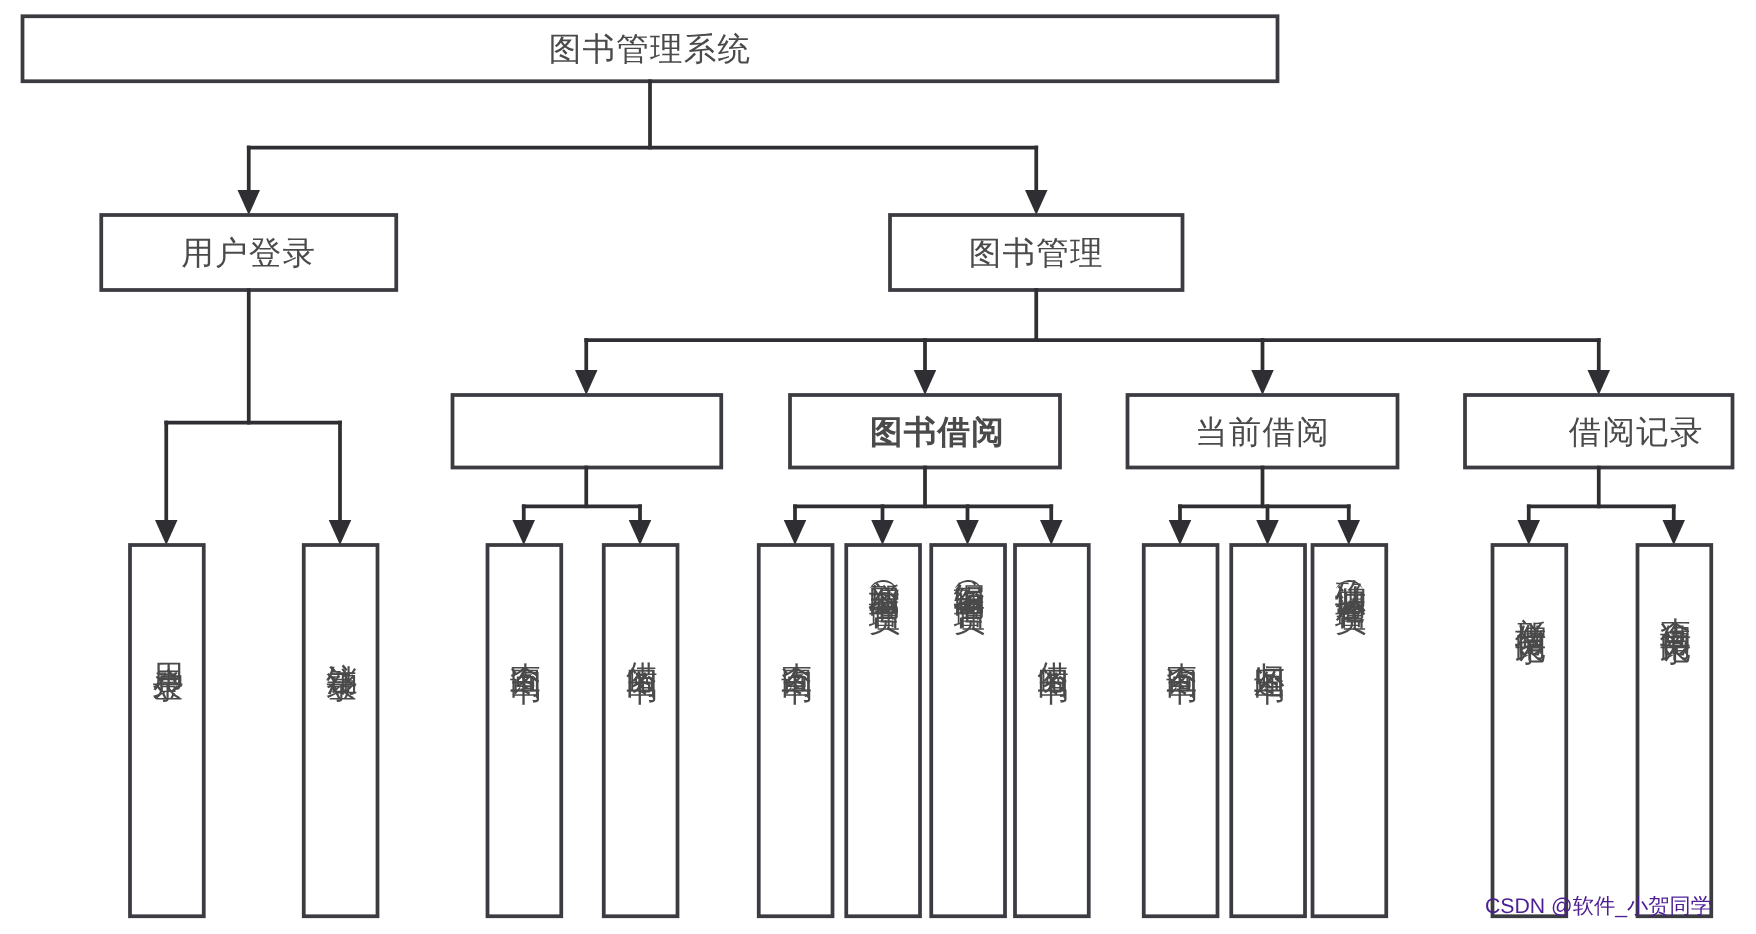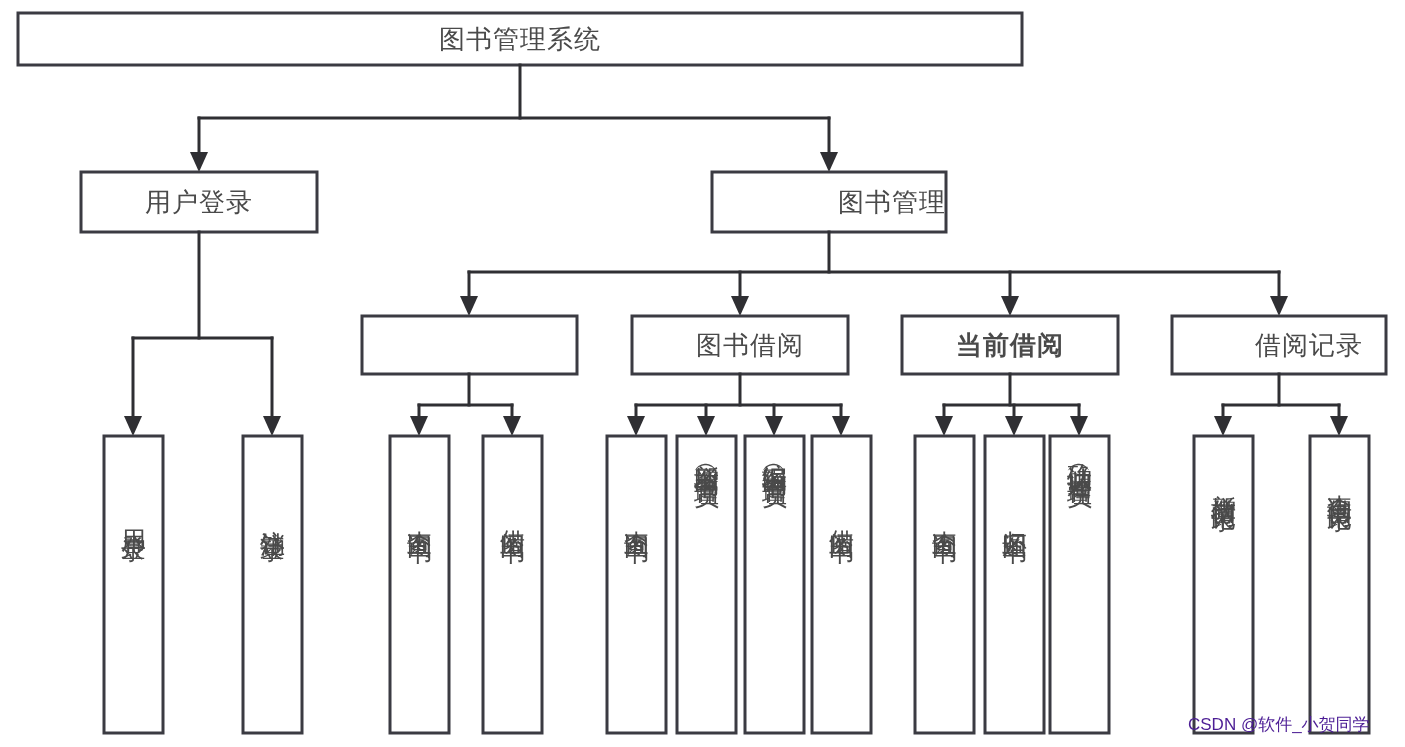--- a/index.html
+++ b/index.html
@@ -190,28 +190,28 @@
 
   </svg>
 
   <div class="hlabel-holder" style="left:18px; top:13px; width:1004px; height:52px;">
     <span class="hlabel-text">图书管理系统</span>
   </div>
 
   <div class="hlabel-holder" style="left:81px; top:172px; width:236px; height:60px;">
     <span class="hlabel-text">用户登录</span>
   </div>
-  <div class="hlabel-holder" style="left:712px; top:172px; width:234px; height:60px;justify-content:flex-end;">
+  <div class="hlabel-holder" style="left:712px; top:172px; width:234px; height:60px;">
     <span class="hlabel-text">图书管理</span>
   </div>
 
-  <div class="hlabel-holder" style="left:632px; top:316px; width:236px; height:58px;">
+  <div class="hlabel-holder" style="left:632px; top:316px; width:236px; height:58px;font-weight:bold;">
     <span class="hlabel-text">图书借阅</span>
   </div>
-  <div class="hlabel-holder" style="left:902px; top:316px; width:216px; height:58px;font-weight:bold;">
+  <div class="hlabel-holder" style="left:902px; top:316px; width:216px; height:58px;">
     <span class="hlabel-text">当前借阅</span>
   </div>
   <div class="hlabel-holder" style="left:1172px; top:316px; width:214px; height:58px;padding-left:30px;">
     <span class="hlabel-text">借阅记录</span>
   </div>
 
   <div class="vlabel-holder" style="left:104px; top:436px; width:59px; height:297px; padding-top:74px;">
     <span class="vlabel-text">用户登录</span>
   </div>
   <div class="vlabel-holder" style="left:243px; top:436px; width:59px; height:297px; padding-top:74px;">

